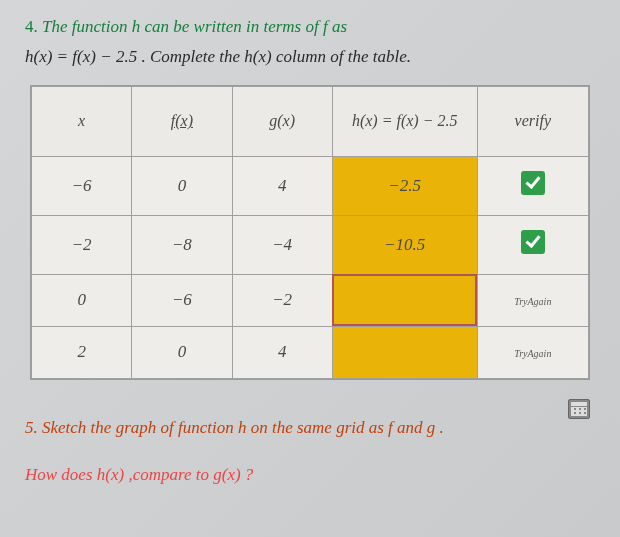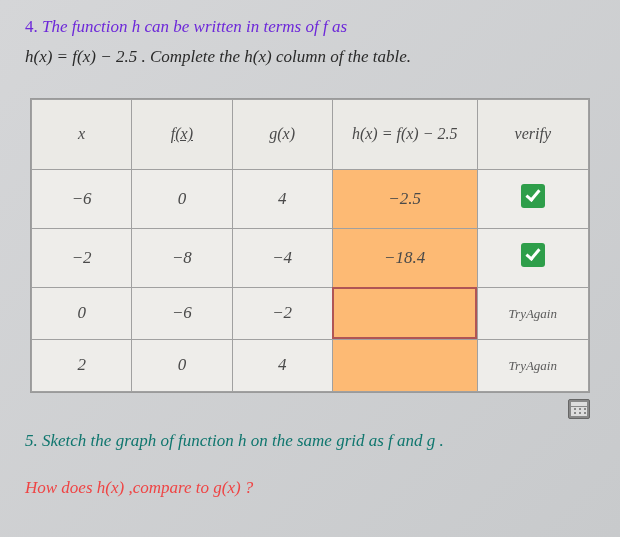--- a/index.html
+++ b/index.html
@@ -15,28 +15,28 @@
       padding: 15px 25px;
       color: #3a3a3a;
       font-size: 17px;
       position: relative;
       overflow: hidden;
     }
     .problem-text {
       margin-bottom: 8px;
       line-height: 1.4;
       font-style: italic;
-      color: #6d28d9;
+      color: #15803d;
     }
     .problem-text .num {
       font-style: normal;
     }
     .eq {
       font-style: italic;
-      margin-bottom: 31px;
+      margin-bottom: 18px;
       color: #2a2a2a;
     }
     .table-wrap {
       background: #f0f0ed;
       border: 1px solid #9a9a9a;
       margin: 10px 5px 15px 5px;
       box-shadow: inset 0 0 30px rgba(0,0,0,0.05);
     }
     table {
       width: 100%;
@@ -55,21 +55,21 @@
     th {
       background: #ebeae6;
       font-size: 16px;
       height: 70px;
     }
     td {
       font-size: 17px;
       background: #eeedea;
     }
     .input-cell {
-      background: #fdba74;
+      background: #eab308;
       padding: 19px;
       font-style: italic;
     }
     .input-cell.active {
       outline: 2px solid #b05555;
       outline-offset: -2px;
     }
     .verify-cell {
       font-style: italic;
     }
@@ -88,21 +88,21 @@
       top: 3px;
       width: 5px;
       height: 11px;
       border: solid white;
       border-width: 0 3px 3px 0;
       transform: rotate(40deg);
     }
     .tryagain {
       color: #5a5a5a;
       font-style: italic;
-      font-size: 13px;
+      font-size: 10px;
     }
     .calc-icon {
       position: absolute;
       right: 30px;
       bottom: 118px;
       width: 22px;
       height: 20px;
       background: #888;
       border: 1px solid #666;
       border-radius: 2px;
@@ -117,21 +117,21 @@
     .calc-icon::after {
       content: "";
       position: absolute;
       bottom: 2px; left: 2px; right: 2px;
       height: 9px;
       background: repeating-linear-gradient(90deg, #ddd 0 3px, transparent 3px 5px),
                   repeating-linear-gradient(0deg, #ddd 0 2px, transparent 2px 4px);
     }
     .q5 {
       font-style: italic;
-      color: #0f766e;
+      color: #c2410c;
       margin-top: 35px;
       line-height: 1.5;
     }
     .q5b {
       font-style: italic;
       color: #ef4444;
       margin-top: 25px;
     }
     .col-x { width: 18%; }
     .col-f { width: 18%; text-decoration: underline; }
@@ -166,21 +166,21 @@
         <td>4</td>
         <td class="input-cell">−2.5</td>
         <td class="verify-cell">
           <span class="check"></span>
         </td>
       </tr>
       <tr>
         <td>−2</td>
         <td>−8</td>
         <td>−4</td>
-        <td class="input-cell">−18.4</td>
+        <td class="input-cell">−10.5</td>
         <td class="verify-cell">
           <span class="check"></span>
         </td>
       </tr>
       <tr>
         <td>0</td>
         <td>−6</td>
         <td>−2</td>
         <td class="input-cell active"></td>
         <td class="verify-cell">

